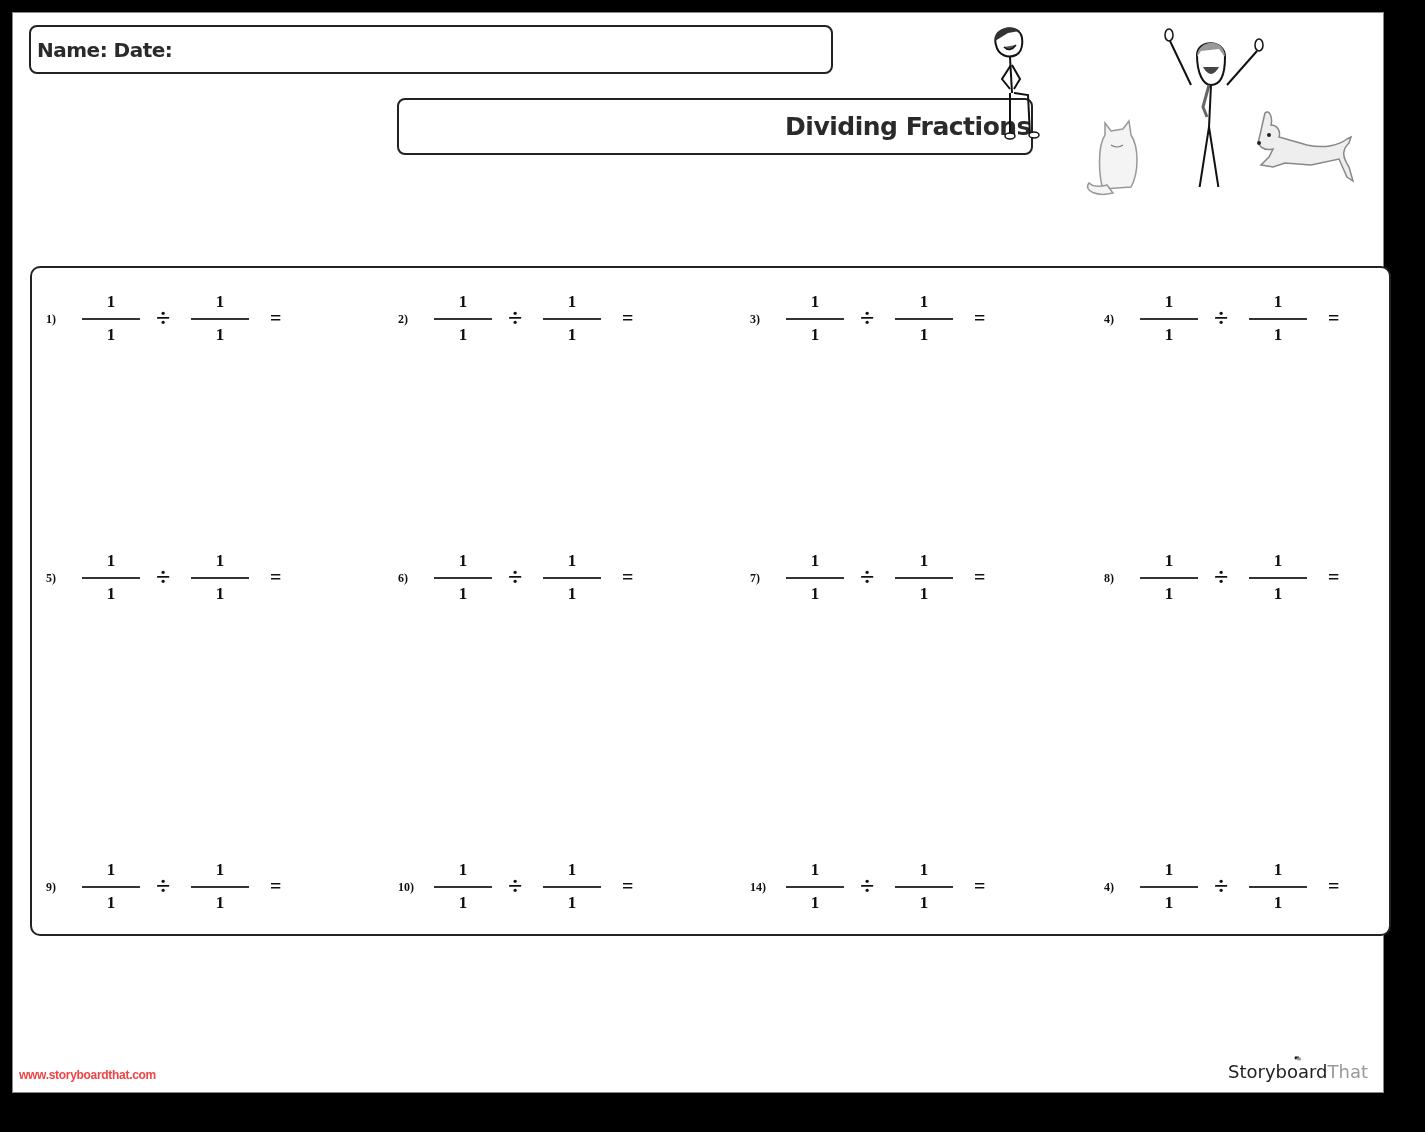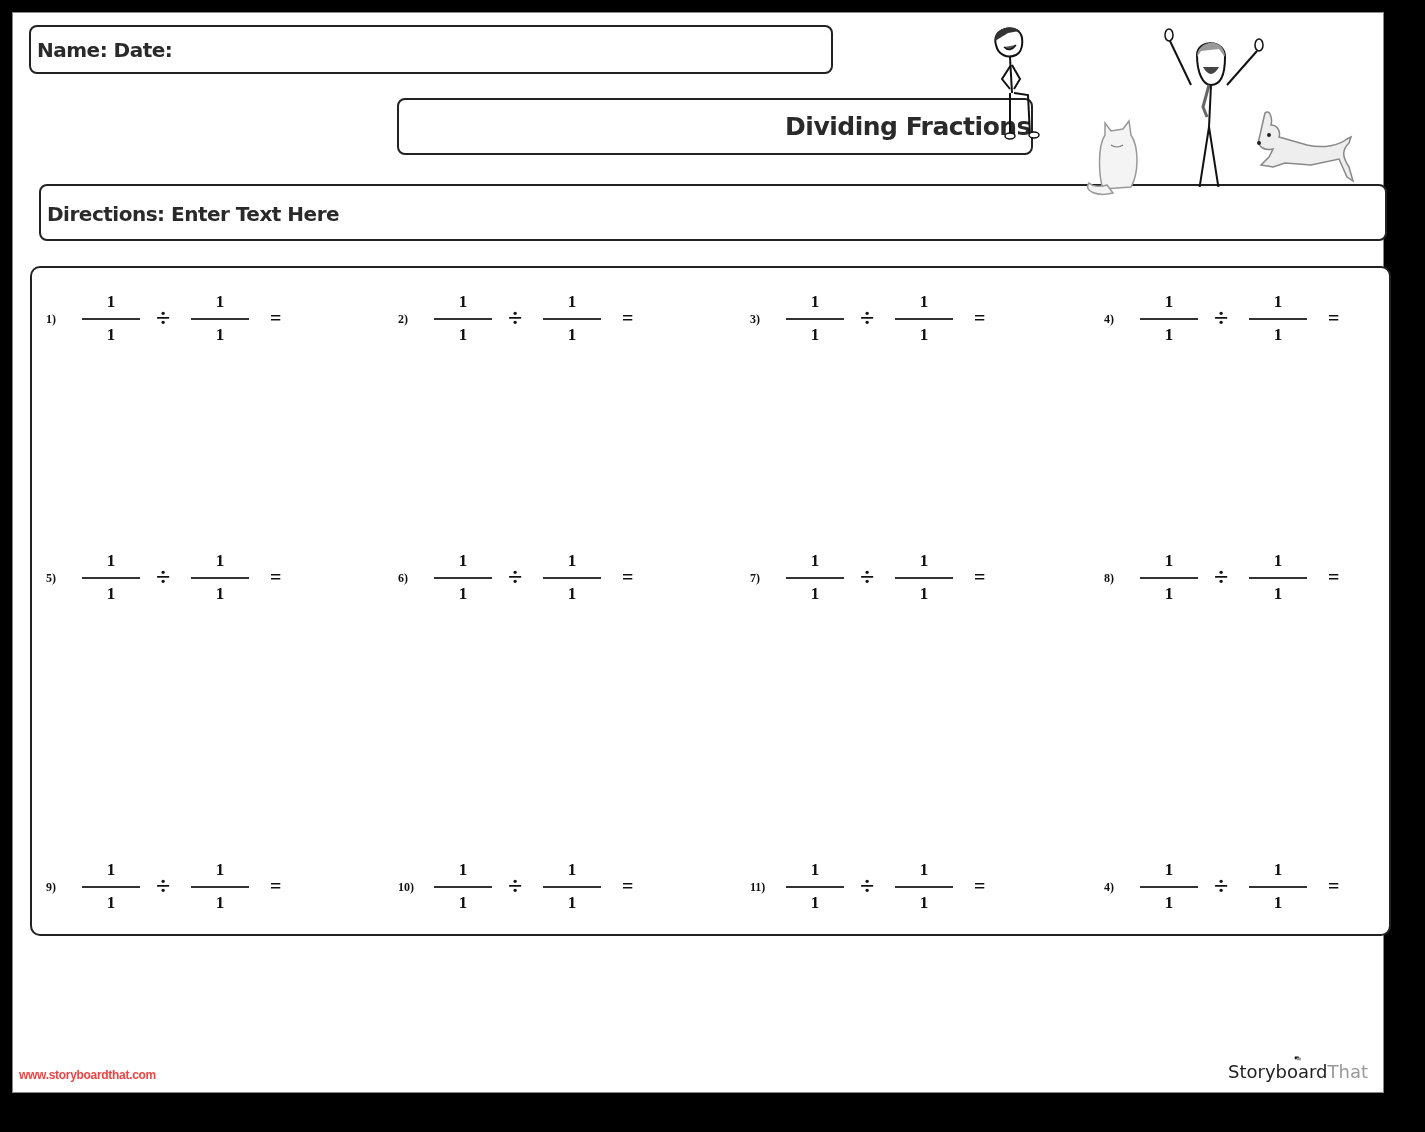--- a/index.html
+++ b/index.html
@@ -33,23 +33,20 @@
 <div class="page">
 
   <div class="box name-box">
     <span class="hdr-text">Name: Date:</span>
   </div>
 
   <div class="box title-box">
     <span class="hdr-text">Dividing Fractions</span>
   </div>
 
-  <div class="box dir-box">
-    <span class="hdr-text">Directions: Enter Text Here</span>
-  </div>
 
   <svg class="art" style="left:975px;top:10px;" width="70" height="118" viewBox="0 0 70 118">
     <path d="M8 22 C4 8 20 2 30 8 C36 12 36 28 28 32 C20 36 10 32 8 22 Z" fill="#fff" stroke="#111" stroke-width="2"></path>
     <path d="M7 18 C6 6 22 0 32 8 L20 10 Z" fill="#333"></path>
     <path d="M16 24 Q22 30 28 22" fill="#555" stroke="#111" stroke-width="1.5"></path>
     <line x1="22" y1="34" x2="24" y2="70" stroke="#111" stroke-width="2"></line>
     <path d="M23 42 L14 56 L22 66" fill="none" stroke="#111" stroke-width="2"></path>
     <path d="M24 42 L32 56 L26 66" fill="none" stroke="#111" stroke-width="2"></path>
     <line x1="22" y1="70" x2="22" y2="112" stroke="#111" stroke-width="2"></line>
     <path d="M26 70 L40 72 L42 112" fill="none" stroke="#111" stroke-width="2"></path>
@@ -229,21 +226,21 @@
           </span>
           <span class="op" style="left:110px">÷</span>
           <span class="frac" style="left:145px">
             <span class="n">1</span>
             <span class="bar"></span>
             <span class="d">1</span>
           </span>
           <span class="eq" style="left:224px">=</span>
         </div>
         <div class="prob" style="left: 718px; top: 592px;">
-          <span class="num">11)</span>
+          <span class="num">14)</span>
           <span class="frac" style="left:36px">
             <span class="n">1</span>
             <span class="bar"></span>
             <span class="d">1</span>
           </span>
           <span class="op" style="left:110px">÷</span>
           <span class="frac" style="left:145px">
             <span class="n">1</span>
             <span class="bar"></span>
             <span class="d">1</span>

